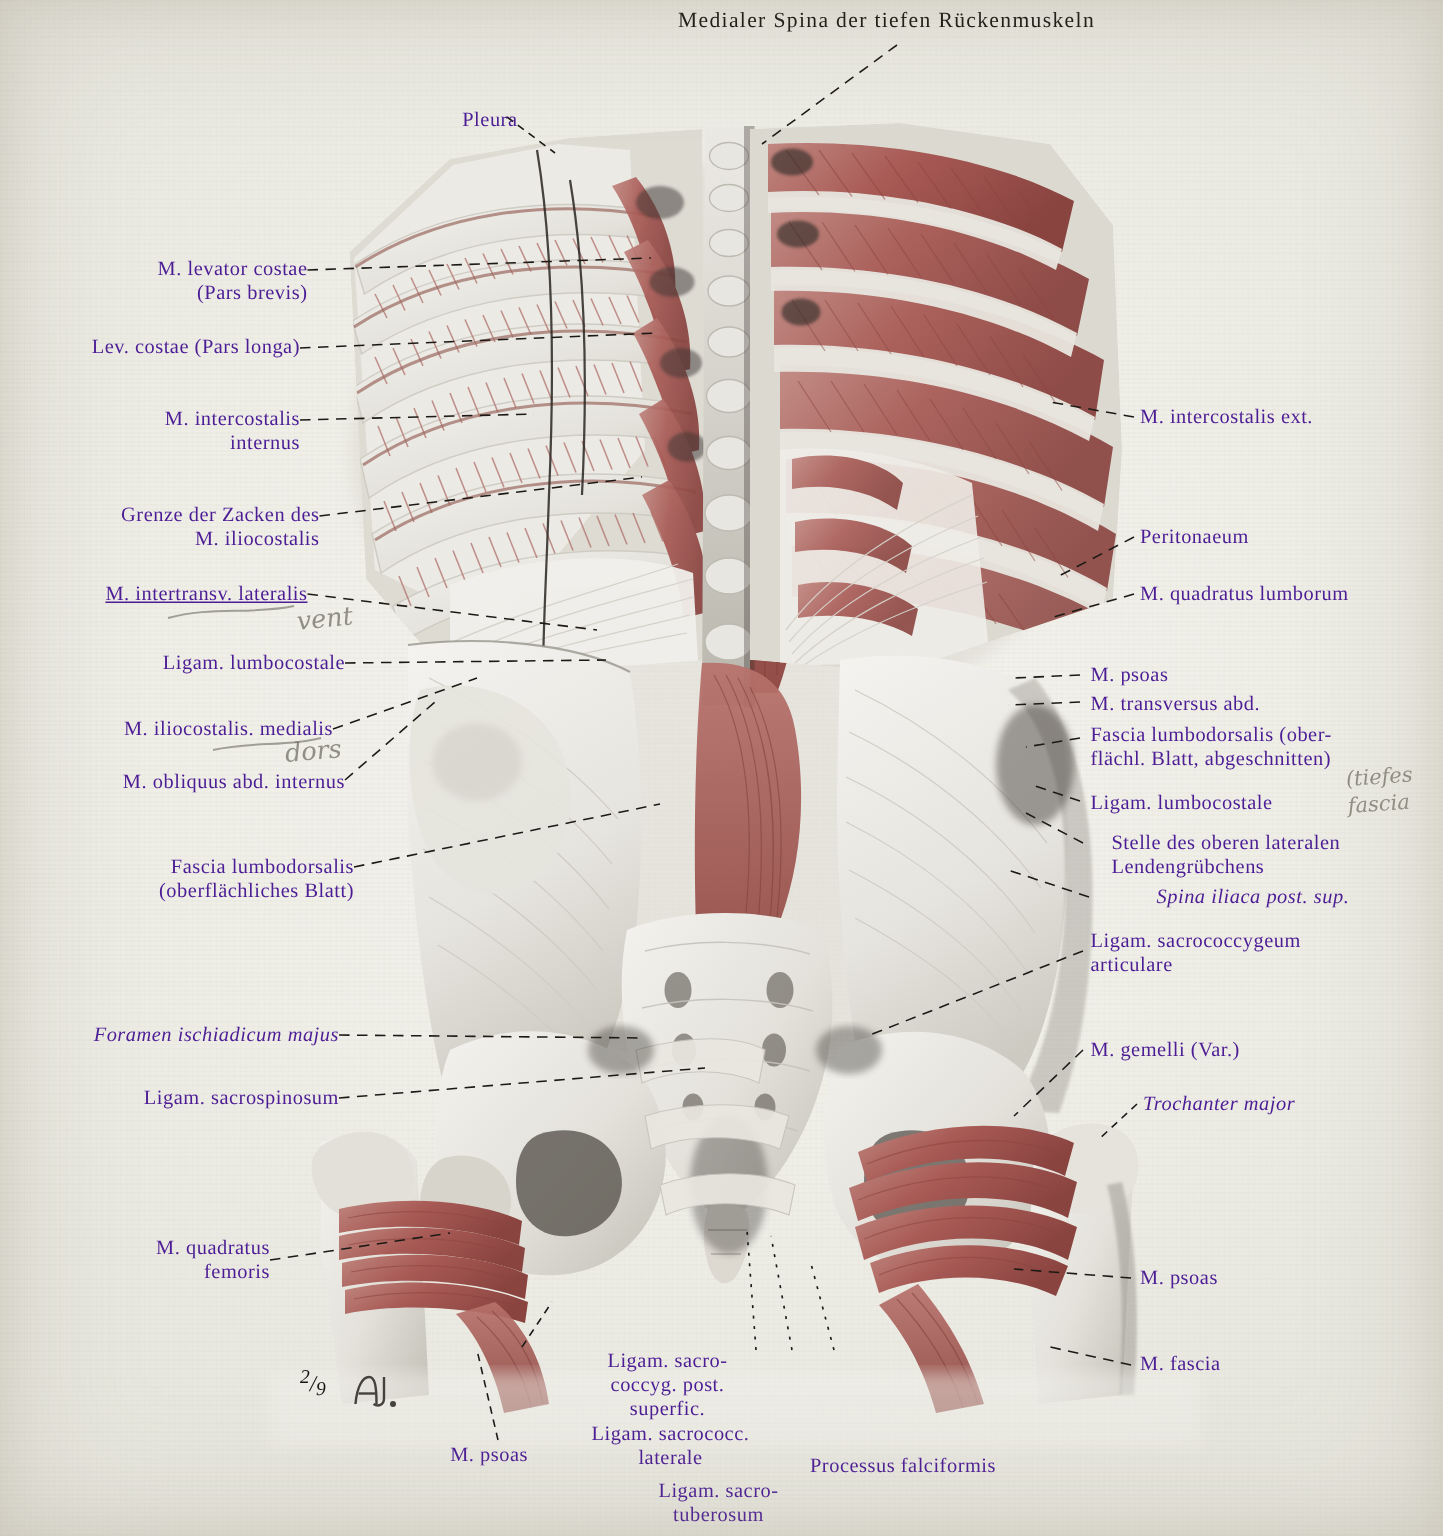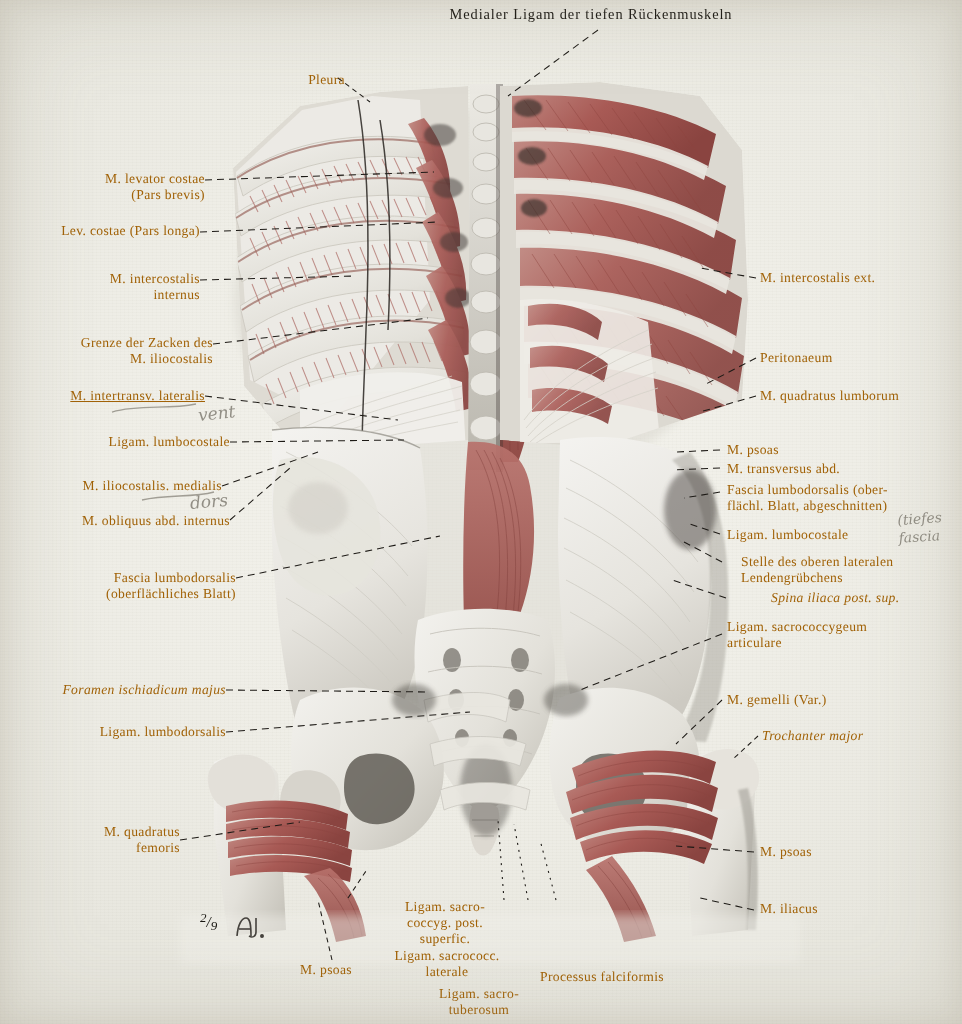--- a/index.html
+++ b/index.html
@@ -27,21 +27,21 @@
     position:absolute;inset:0;pointer-events:none;
     box-shadow:inset 0 0 90px rgba(150,142,122,.28), inset 0 0 26px rgba(160,152,132,.16);
   }
 
   
   .lbl{
     position:absolute;
     font-size:13.6px;
     line-height:1.18;
     letter-spacing:.35px;
-    color:#a16207;
+    color:#4c1d95;
     white-space:pre;
     text-rendering:geometricPrecision;
   }
   .lbl.r{text-align:right;}
   .lbl.l{text-align:left;}
   .lbl.c{text-align:center;}
   .lbl.ital{font-style:italic;}
   .title{
     position:absolute;font-size:14.4px;letter-spacing:.9px;
     color:#14120d;white-space:pre;text-align:center;
@@ -461,21 +461,21 @@
     <path d="M348 898 L368 868" stroke-dasharray="5 4"></path>
     <path d="M332 960 L318 900" stroke-dasharray="5 4"></path>
   </g>
   <g stroke="#1d1a16" stroke-width="1.1" fill="none" stroke-dasharray="2 5">
     <path d="M504 900 L498 820"></path>
     <path d="M528 900 L514 824"></path>
     <path d="M556 900 L540 840"></path>
   </g>
 </svg>
 
-<div class="title" style="left:381px;top:6px;width:420px;">Medialer Ligam der tiefen Rückenmuskeln</div>
+<div class="title" style="left:381px;top:6px;width:420px;">Medialer Spina der tiefen Rückenmuskeln</div>
 
 <div class="lbl r" style="left:0;top:72px;width:345px;">Pleura</div>
 
 <div class="lbl r" style="left:0;top:171px;width:205px;">M. levator costae
 (Pars brevis)</div>
 
 <div class="lbl r" style="left:0;top:223px;width:200px;">Lev. costae (Pars longa)</div>
 
 <div class="lbl r" style="left:0;top:271px;width:200px;">M. intercostalis
 internus</div>
@@ -489,21 +489,21 @@
 
 <div class="lbl r" style="left:0;top:478px;width:222px;">M. iliocostalis. medialis</div>
 
 <div class="lbl r" style="left:0;top:513px;width:230px;text-align:right;">M. obliquus abd. internus</div>
 
 <div class="lbl r" style="left:0;top:570px;width:236px;">Fascia lumbodorsalis
 (oberflächliches Blatt)</div>
 
 <div class="lbl r ital" style="left:0;top:682px;width:226px;">Foramen ischiadicum majus</div>
 
-<div class="lbl r" style="left:0;top:724px;width:226px;">Ligam. lumbodorsalis</div>
+<div class="lbl r" style="left:0;top:724px;width:226px;">Ligam. sacrospinosum</div>
 
 <div class="lbl r" style="left:0;top:824px;width:180px;">M. quadratus
 femoris</div>
 
 <div class="lbl r" style="left:0;top:962px;width:352px;">M. psoas</div>
 
 <div class="lbl l" style="left:760px;top:270px;width:200px;">M. intercostalis ext.</div>
 
 <div class="lbl l" style="left:760px;top:350px;width:200px;">Peritonaeum</div>
 
@@ -525,21 +525,21 @@
 
 <div class="lbl l" style="left:727px;top:619px;width:220px;">Ligam. sacrococcygeum
 articulare</div>
 
 <div class="lbl l" style="left:727px;top:692px;width:200px;">M. gemelli (Var.)</div>
 
 <div class="lbl l ital" style="left:762px;top:728px;width:200px;">Trochanter major</div>
 
 <div class="lbl l" style="left:760px;top:844px;width:200px;">M. psoas</div>
 
-<div class="lbl l" style="left:760px;top:901px;width:200px;">M. iliacus</div>
+<div class="lbl l" style="left:760px;top:901px;width:200px;">M. fascia</div>
 
 <div class="lbl c" style="left:370px;top:899px;width:150px;">Ligam. sacro-
 coccyg. post.
 superfic.</div>
 
 <div class="lbl c" style="left:372px;top:948px;width:150px;">Ligam. sacrococc.
 laterale</div>
 
 <div class="lbl c" style="left:404px;top:986px;width:150px;">Ligam. sacro-
 tuberosum</div>

